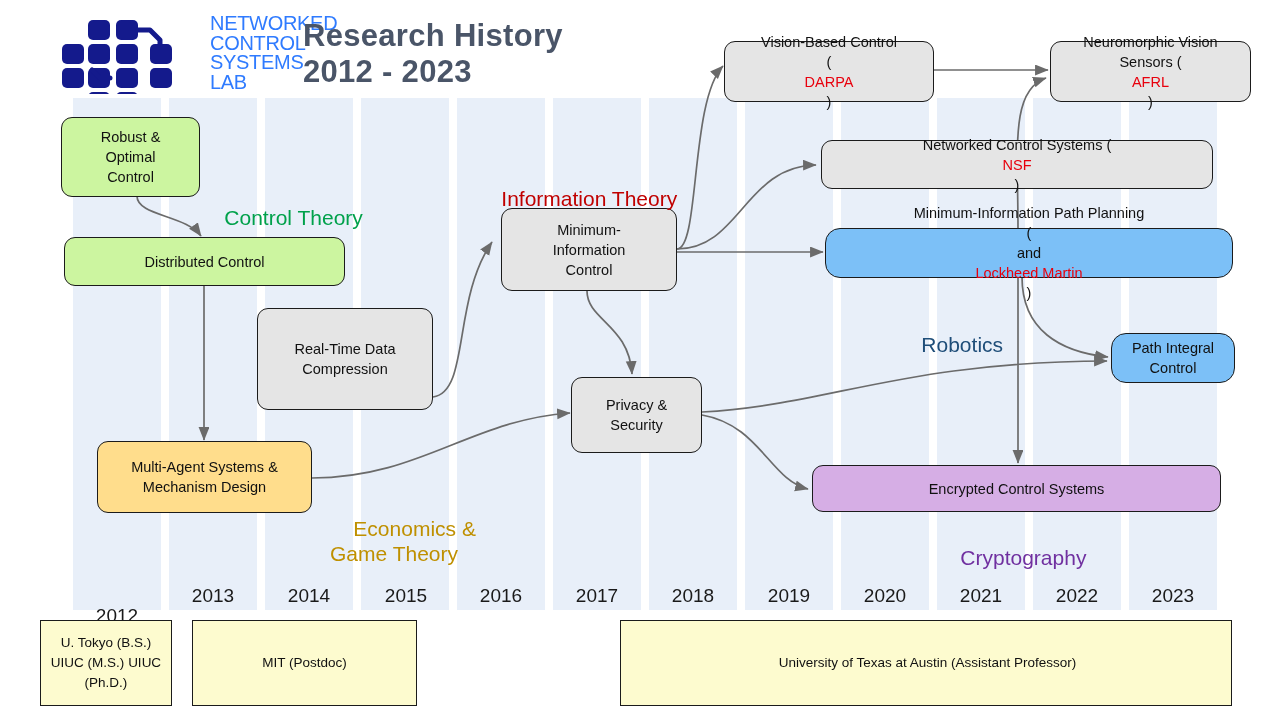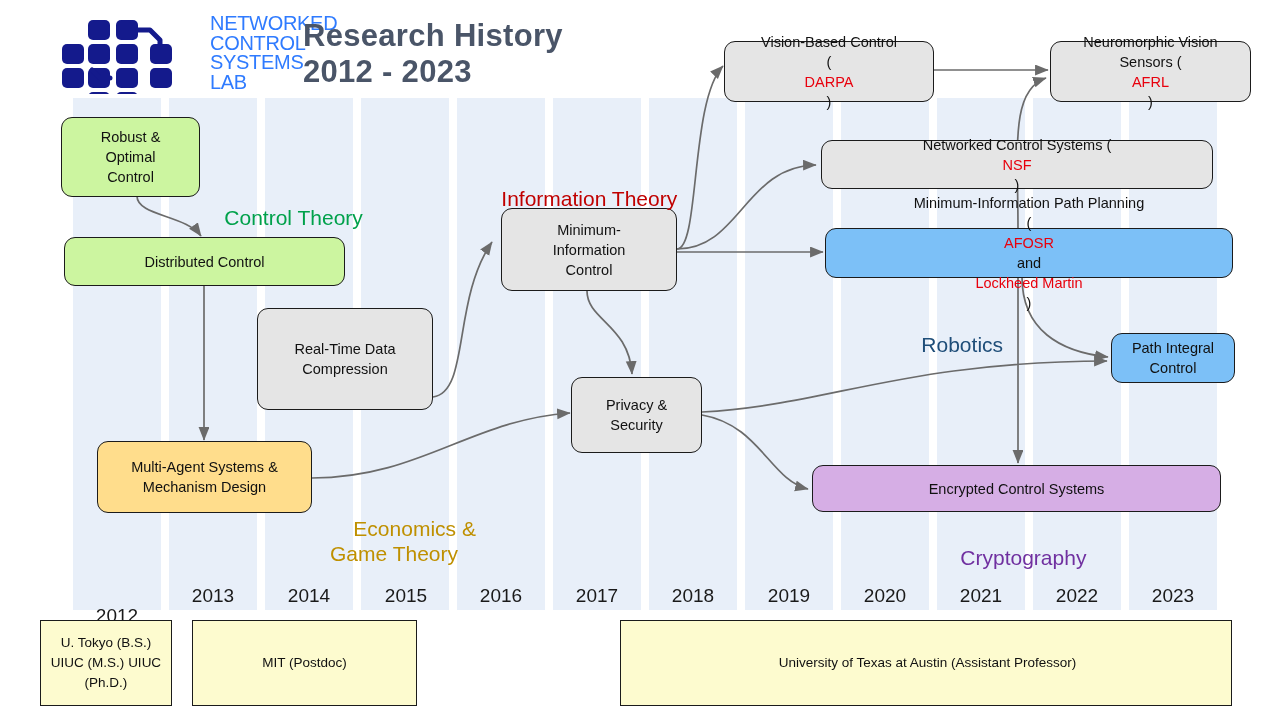--- a/index.html
+++ b/index.html
@@ -77,21 +77,21 @@
     line-height: 20px;
     color: #111111;
     padding: 2px 6px;
   }
   .node span { display: block; }
   .node .agency { color: #e8000d; }
 
   .n-green  { background: #ccf5a0; }
   .n-pink   { background: #e5e5e5; }
   .n-yellow { background: #ffdd8c; }
-  .n-blue   { background: #7cc0f7; }
+  .n-blue   { background: #7cc0f7; border-radius: 15px; }
   .n-purple { background: #d6aee5; }
 
   
   .catlabel {
     position: absolute;
     font-size: 21px;
     line-height: 25px;
     white-space: pre;
     text-align: center;
   }
@@ -288,21 +288,20 @@
         <span class="agency">NSF</span>
         <span>)</span>
       </span>
   </div>
 
   <div class="node n-blue" style="left:825px; top:228px; width:408px; height:50px;">
     <div>
       <span>Minimum-Information Path Planning</span>
       <span>
           <span>(</span>
-          <span class="agency">AFOSR</span>
           <span> and </span>
           <span class="agency">Lockheed Martin</span>
           <span>)</span>
         </span>
     </div>
   </div>
 
   <div class="node n-blue" style="left:1111px; top:333px; width:124px; height:50px;">
     <div>
       <span>Path Integral</span>

